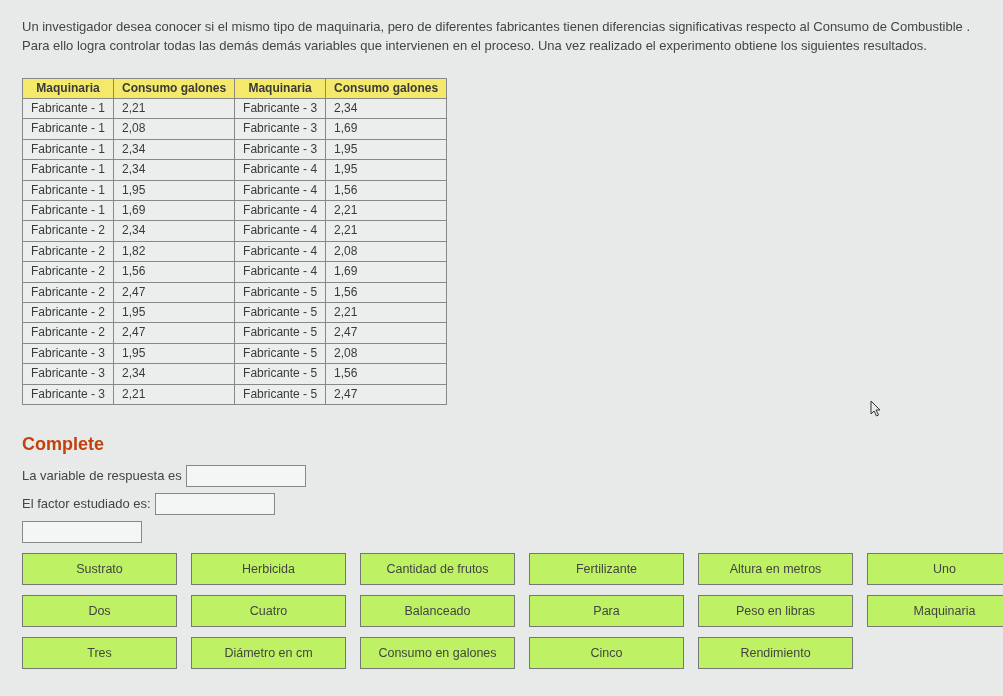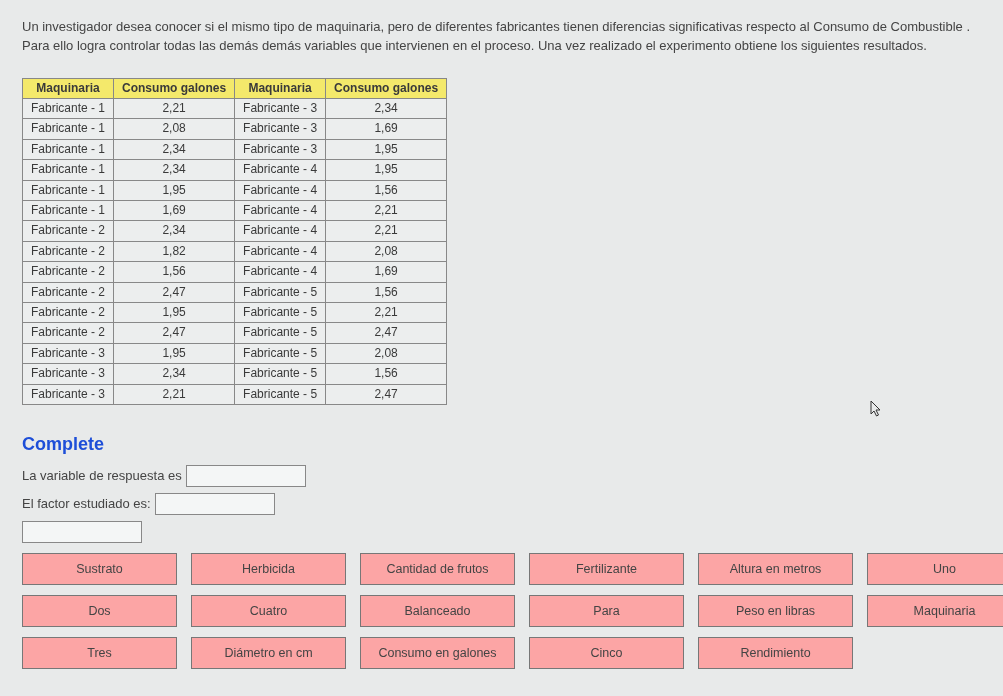--- a/index.html
+++ b/index.html
@@ -24,45 +24,45 @@
     padding: 1px 8px;
     font-size: 12px;
     text-align: left;
     background: #eceeee;
   }
   table.data th {
     background: #f4e96b;
     font-weight: 600;
     text-align: center;
   }
-  table.data td.num { text-align: center; }
+  table.data td.num { text-align: left; }
   .complete-h {
     font-size: 18px;
     font-weight: 700;
-    color: #1d4ed8;
+    color: #c2410c;
     margin-bottom: 8px;
   }
   .line { margin: 6px 0; display:flex; align-items:center; gap:4px; color:#444;}
   .blank {
     display: inline-block;
     border: 1px solid #888;
     background: #f4f6f6;
     height: 22px;
     min-width: 120px;
     vertical-align: middle;
   }
   .options {
     margin-top: 10px;
     display: grid;
     grid-template-columns: repeat(6, 155px);
     gap: 10px 14px;
   }
   .opt {
     border: 1px solid #777;
-    background: #fca5a5;
+    background: #bef264;
     text-align: center;
     padding: 6px 4px;
     font-size: 12.5px;
     color:#444;
     cursor: pointer;
   }
   .opt.empty { visibility: hidden; }
   .cursor-icon { position:absolute; left:870px; top:400px; font-size:16px; color:#333; pointer-events:none;}
 </style>
 </head>

